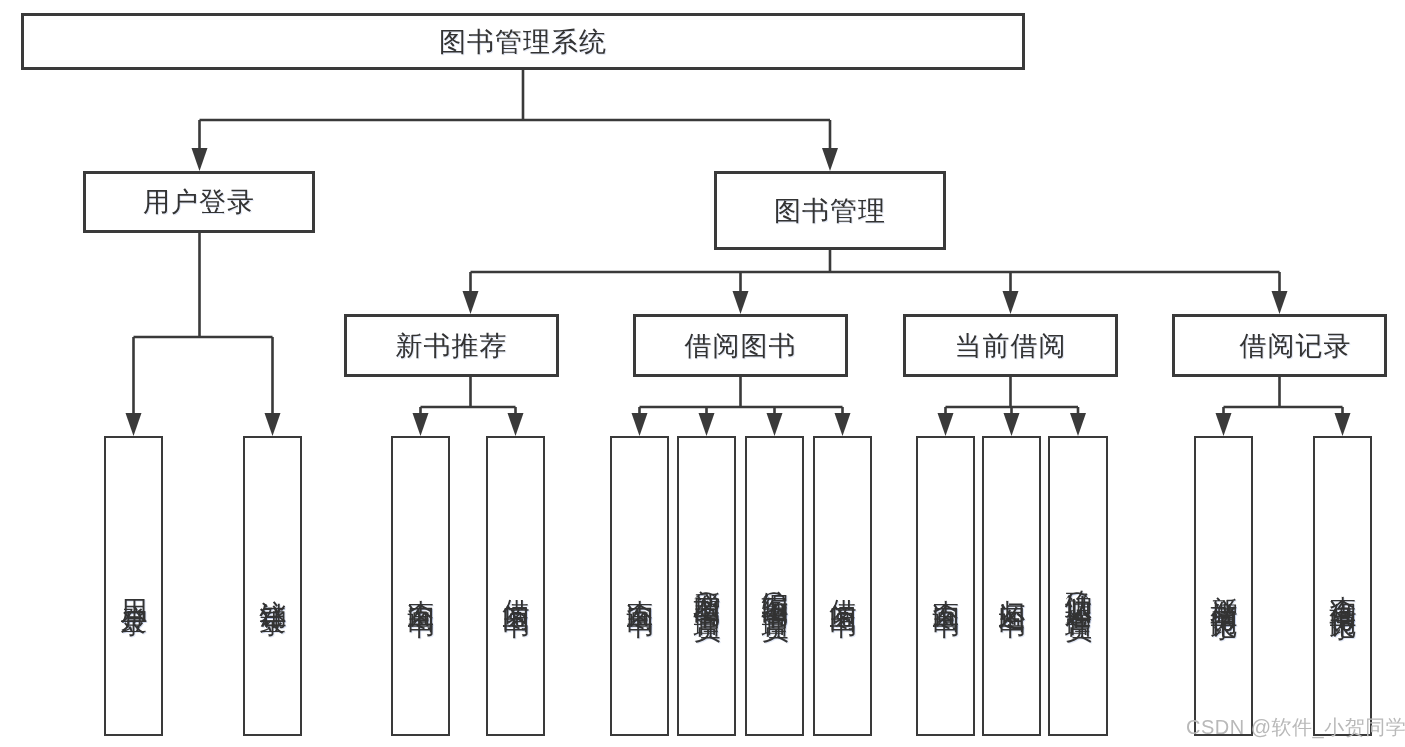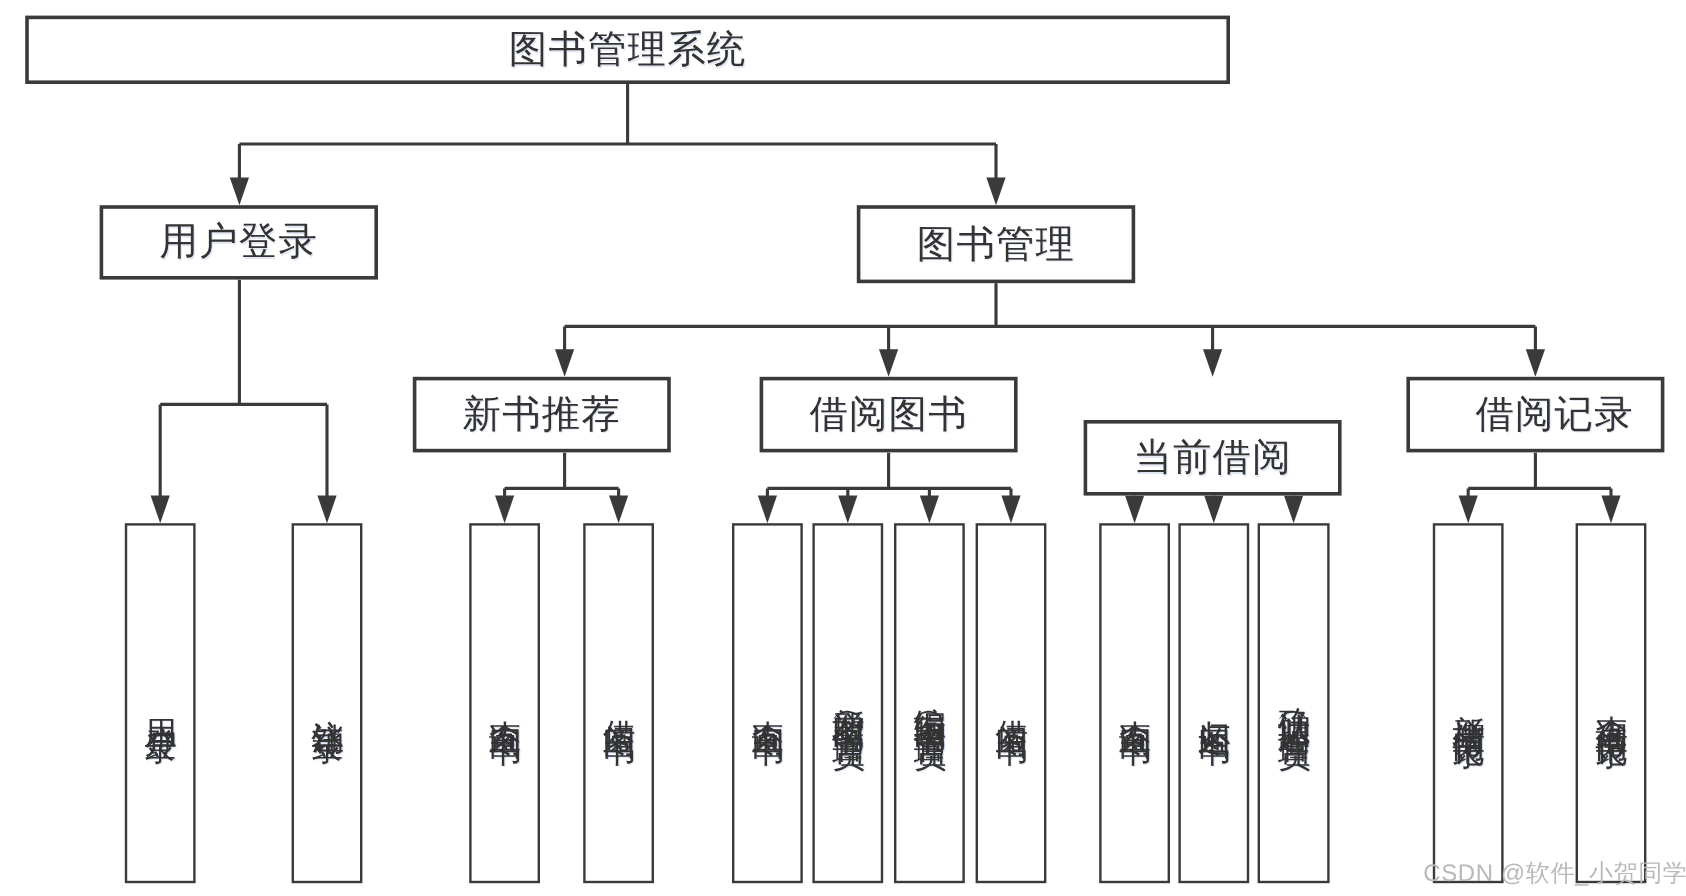--- a/index.html
+++ b/index.html
@@ -19,21 +19,21 @@
   }
   .stage svg{position:absolute;left:0;top:0;}
   .connector{stroke:var(--line);stroke-width:2.6;fill:none;}
   .arrowhead{fill:var(--line);stroke:none;}
   .node{
     position:absolute;
     box-sizing:border-box;
     background:#ffffff;
     border:3px solid var(--line);
     display:flex;align-items:center;justify-content:center;
-    font-size:32px;
+    font-size:27px;
     letter-spacing:1px;
     color:var(--text);
     white-space:nowrap;
     text-shadow:1px 1px 0 rgba(90,120,200,0.18);
   }
   .leaf{
     position:absolute;
     box-sizing:border-box;
     background:#ffffff;
     border:2.5px solid var(--line);
@@ -92,25 +92,25 @@
     <polygon class="arrowhead" points="1070,413 1086,413 1078,436"></polygon>
 
     <path class="connector" d="M1279.5,377 L1279.5,407 M1223.5,407 L1342.5,407 M1223.5,407 L1223.5,418 M1342.5,407 L1342.5,418"></path>
     <polygon class="arrowhead" points="1215.5,413 1231.5,413 1223.5,436"></polygon>
     <polygon class="arrowhead" points="1334.5,413 1350.5,413 1342.5,436"></polygon>
   </svg>
 
   <div class="node" style="left:21px;top:13px;width:1004px;height:57px;">图书管理系统</div>
 
   <div class="node" style="left:83px;top:171px;width:232px;height:62px;">用户登录</div>
-  <div class="node" style="left:714px;top:171px;width:232px;height:65px;">图书管理</div>
+  <div class="node" style="left:714px;top:171px;width:232px;height:79px;">图书管理</div>
 
   <div class="node" style="left:344px;top:314px;width:215px;height:63px;">新书推荐</div>
   <div class="node" style="left:633px;top:314px;width:215px;height:63px;">借阅图书</div>
-  <div class="node" style="left:903px;top:314px;width:215px;height:63px;margin-top:36px;">当前借阅</div>
+  <div class="node" style="left:903px;top:314px;width:215px;height:63px;">当前借阅</div>
   <div class="node" style="left:1172px;top:314px;width:215px;height:63px;padding-left:32px;">借阅记录</div>
 
   <div class="leaf" style="left:104px;top:436px;width:59px;height:300px;">用户登录</div>
   <div class="leaf" style="left:243px;top:436px;width:59px;height:300px;">注销登录</div>
 
   <div class="leaf" style="left:391px;top:436px;width:59px;height:300px;">查询图书</div>
   <div class="leaf" style="left:486px;top:436px;width:59px;height:300px;">借阅图书</div>
 
   <div class="leaf" style="left:610px;top:436px;width:59px;height:300px;">查询图书</div>
   <div class="leaf" style="left:677px;top:436px;width:59px;height:300px;">新增图书（管理员）</div>

